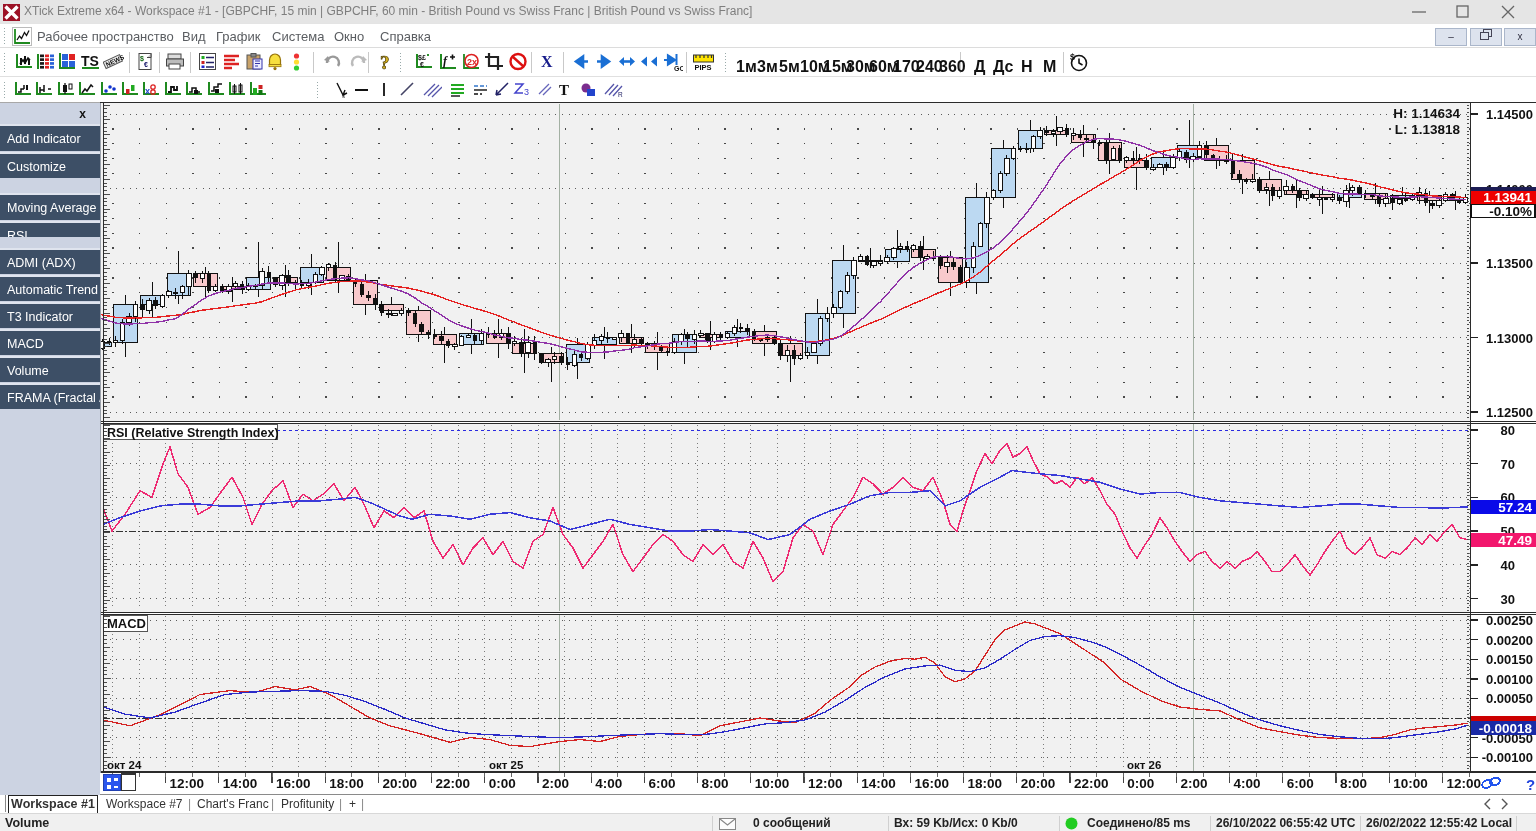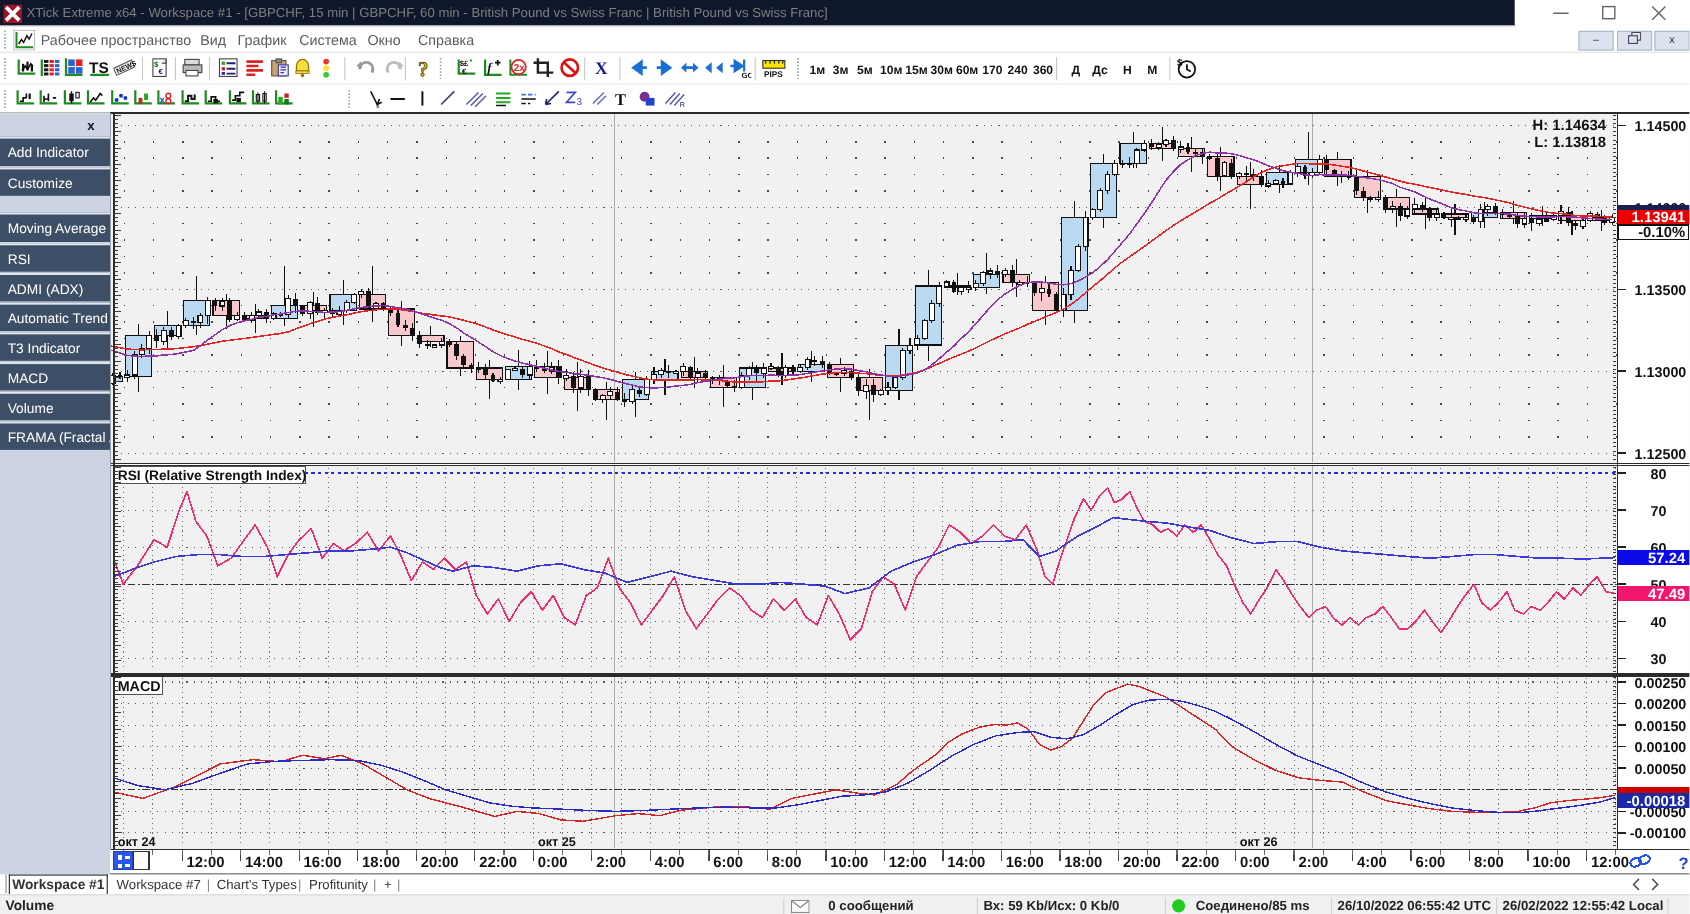--- a/index.html
+++ b/index.html
@@ -1,26 +1,26 @@
 <!DOCTYPE html>
 <html><head><meta charset="utf-8"><style>
 * {margin:0;padding:0;box-sizing:border-box}
 body {width:1536px;height:831px;overflow:hidden;font-family:"Liberation Sans",sans-serif;background:#fff;position:relative}
 .abs {position:absolute}
-#title {position:absolute;left:0;top:0;width:1377px;height:24px;background:#0f172a;border-bottom:1px solid #e4e4e4}
+#title {position:absolute;left:0;top:0;width:1536px;height:24px;background:#e5e5e5;border-bottom:1px solid #e4e4e4}
 #title .t {position:absolute;left:24px;top:4px;font-size:12px;color:#7e7e7e}
 #menu {position:absolute;left:0;top:24px;width:1536px;height:24px;background:#fff;border-bottom:1px solid #dcdcdc}
 .mi {position:absolute;top:5px;font-size:13px;color:#5a5d61}
 #tb1 {position:absolute;left:0;top:48px;width:1536px;height:29px;background:#fff;border-bottom:1px solid #e0e0e0}
 #tb2 {position:absolute;left:0;top:77px;width:1536px;height:26px;background:#fff;border-bottom:1px solid #a8a8a8}
 .ic {position:absolute;top:4px}
 .ic2 {position:absolute;top:3px}
 #tb2 .ic {top:3px}
 .sep {position:absolute;top:4px;width:1px;height:21px;background:#c9c9c9}
-.tf {position:absolute;top:10px;font-size:11px;font-weight:bold;color:#111}
+.tf {position:absolute;top:10px;font-size:16px;font-weight:bold;color:#111}
 .grip {position:absolute;left:3px;top:4px;width:3px;height:20px;background-image:radial-gradient(circle,#9aa 0.8px,transparent 1px);background-size:3px 3px}
 #sidebar {position:absolute;left:0;top:103px;width:100px;height:692px;background:#ccd3e2}
 #sidebar .x {position:absolute;right:14px;top:4px;font-weight:bold;font-size:12px;color:#111}
 .sbtn {position:absolute;left:0;width:100px;background:#3d4f66;color:#fff;font-size:12.5px;line-height:26px;padding-left:7px;border-top:2px solid #dfe4ee;overflow:hidden;white-space:nowrap}
 #tabs {position:absolute;left:0;top:795px;width:1536px;height:18px;background:#fff;font-size:12px;color:#333}
 #status {position:absolute;left:0;top:813px;width:1536px;height:18px;background:#f0f0f0;border-top:1px solid #d8d8d8;font-size:12px;color:#222}
 #status div {position:absolute;top:2px;font-weight:600}
 .ssep {width:1px;height:16px;background:#d0d0d0;top:1px}
 .rdy {font-size:12.5px}
 .wbtn {position:absolute;top:4px;width:32px;height:18px;background:#dde3ee;border:1px solid #aab6ca;color:#334;text-align:center;font-size:10px;line-height:16px}
@@ -1560,34 +1560,34 @@
       <ellipse cx="1487" cy="784" rx="5" ry="3.6" transform="rotate(-22 1487 784)"></ellipse>
       <ellipse cx="1495" cy="781.5" rx="5" ry="3.6" transform="rotate(-22 1495 781.5)"></ellipse>
     </g>
     <text x="1526" y="790" font-size="15" fill="#2244dd" text-anchor="start" font-weight="bold" font-family="&quot;Liberation Sans&quot;, sans-serif">?</text>
   </svg>
 <div id="sidebar">
     <div class="x">x</div>
     <div class="sbtn" style="top:21px;height:27px">Add Indicator</div>
     <div class="sbtn" style="top:49px;height:26px">Customize</div>
     <div class="sbtn" style="top:90px;height:27px">Moving Average</div>
-    <div class="sbtn" style="top:118px;height:26px">RSI</div>
+    <div class="sbtn" style="top:118px;height:16px">RSI</div>
     <div class="sbtn" style="top:145px;height:26px">ADMI (ADX)</div>
     <div class="sbtn" style="top:172px;height:26px">Automatic Trend</div>
     <div class="sbtn" style="top:199px;height:26px">T3 Indicator</div>
     <div class="sbtn" style="top:226px;height:26px">MACD</div>
     <div class="sbtn" style="top:253px;height:26px">Volume</div>
     <div class="sbtn" style="top:280px;height:26px">FRAMA (Fractal /</div>
   </div>
 <div id="tabs">
  <div class="abs" style="left:0;top:0;width:6px;height:17px;border-right:1px solid #888"></div>
  <div class="abs" style="left:8px;top:0;width:90px;height:18px;border:1px solid #222;border-bottom:0;background:#fff;font-weight:bold;font-size:12.5px;text-align:center;line-height:17px">Workspace #1</div>
  <div class="abs" style="left:106px;top:2px">Workspace #7</div>
  <div class="abs" style="left:188px;top:2px;color:#888">|</div>
- <div class="abs" style="left:197px;top:2px">Chart's Types</div>
+ <div class="abs" style="left:197px;top:2px">Chart's Franc</div>
  <div class="abs" style="left:271px;top:2px;color:#888">|</div>
  <div class="abs" style="left:281px;top:2px">Profitunity</div>
  <div class="abs" style="left:339px;top:2px;color:#888">|</div>
  <div class="abs" style="left:349px;top:2px">+</div>
  <div class="abs" style="left:361px;top:2px;color:#888">|</div>
  <div class="abs" style="left:1484px;top:3px"><svg width="30" height="12">
         <path d="M6 1 L1 6 L6 11" fill="none" stroke="#555" stroke-width="1.4"></path>
         <path d="M18 1 L23 6 L18 11" fill="none" stroke="#555" stroke-width="1.4"></path>
       </svg></div>
 </div>

